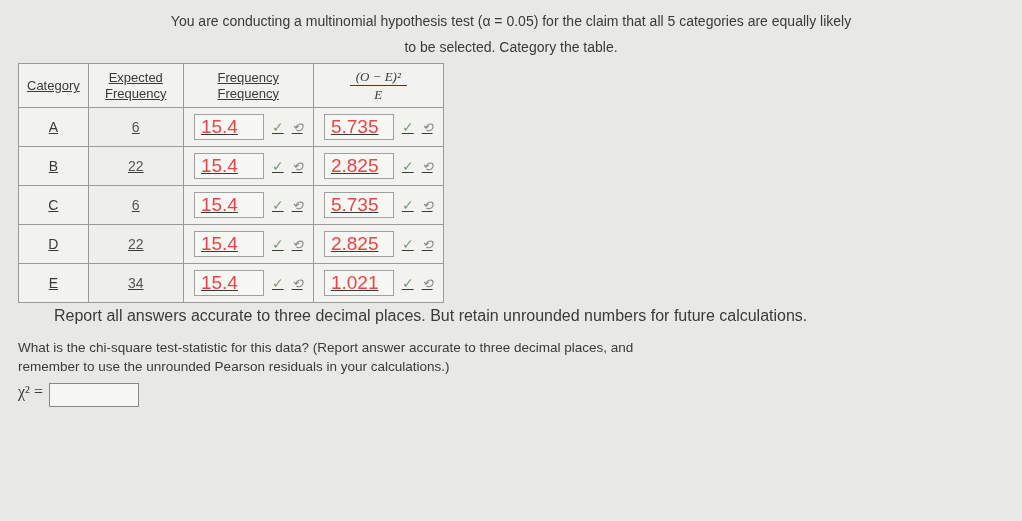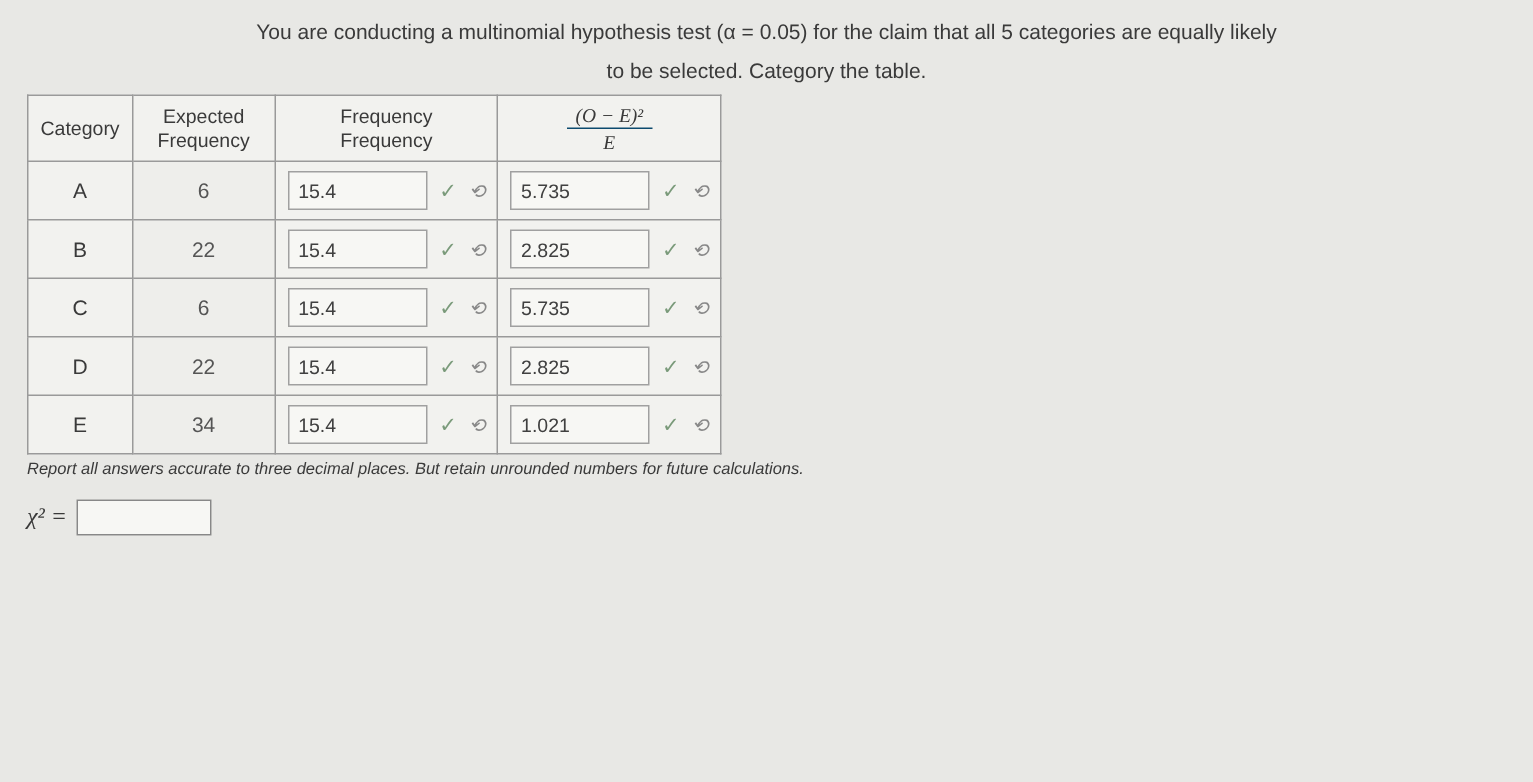--- a/index.html
+++ b/index.html
@@ -10,20 +10,21 @@
     height: 521px;
     font-family: Arial, Helvetica, sans-serif;
     background: #e8e8e5;
     color: #3a3a3a;
     font-size: 14px;
   }
   .prompt-text { line-height: 1.4; margin-bottom: 6px; text-align: center; }
   table.data {
     border-collapse: collapse;
     background: #f2f2ef;
+    text-decoration: underline;
   }
   table.data th, table.data td {
     border: 1px solid #9a9a9a;
     padding: 6px 8px;
     text-align: center;
     vertical-align: middle;
     font-weight: normal;
   }
   table.data th { font-size: 13px; }
   .obs-cell {
@@ -36,47 +37,47 @@
   }
   .ans-group {
     display: flex;
     align-items: center;
     justify-content: center;
     gap: 4px;
   }
   .ans-box {
     border: 1px solid #a0a0a0;
     background: #f7f7f4;
-    width: 93px;
+    width: 70px;
     height: 26px;
     display: flex;
     align-items: center;
     justify-content: flex-start;
     padding: 0 6px;
-    font-size: 13px;
-    color: #404040;
+    font-size: 19px;
+    color: #ef4444;
   }
   .check {
     color: #7a9a7a;
     font-size: 14px;
     margin-left: 4px;
   }
   .retry {
     color: #888;
     font-size: 13px;
     margin-left: 4px;
     font-style: italic;
   }
   .formula-hdr { font-family: 'Times New Roman', serif; font-style: italic; }
   .frac { display: inline-block; text-align: center; line-height: 1; vertical-align: middle; }
   .frac .num { display:block; border-bottom: 1px solid #0c4a6e; padding: 0 6px 2px; }
   .frac .den { display:block; padding-top: 2px; }
-  .note { font-style: italic; font-size: 11px; margin-top: 4px; }
+  .note { font-size: 16px; margin-top: 4px; margin-left: 36px; }
   .question { margin-top: 14px; font-size: 13.5px; line-height: 1.4; }
-  .chi-row { display:flex; align-items:center; gap:6px; margin-top:6px; font-family:'Times New Roman', serif; font-style: italic; font-size: 16px; }
+  .chi-row { display:flex; gap:6px; margin-top:6px; font-family:'Times New Roman', serif; font-size: 16px; }
   .chi-input {
     border: 1px solid #888; background: #f7f7f4;
     width: 90px; height: 24px;
   }
   th .hdr-stack { line-height: 1.2; }
 </style>
 </head>
 <body>
 
 <div class="prompt-text">You are conducting a multinomial hypothesis test (α = 0.05) for the claim that all 5 categories are equally likely</div>
@@ -196,18 +197,20 @@
         <span class="retry">⟲</span>
       </div>
         </td>
     </tr>
   </tbody>
 </table>
 
 <div class="note">Report all answers accurate to three decimal places. But retain unrounded numbers for future calculations.</div>
 
 <div class="question">
+  <div>What is the chi-square test-statistic for this data? (Report answer accurate to three decimal places, and</div>
+  <div>remember to use the unrounded Pearson residuals in your calculations.)</div>
 </div>
 
 <div class="chi-row">
   <span>χ² =</span>
   <div class="chi-input"></div>
 </div>
 
 </body></html>

